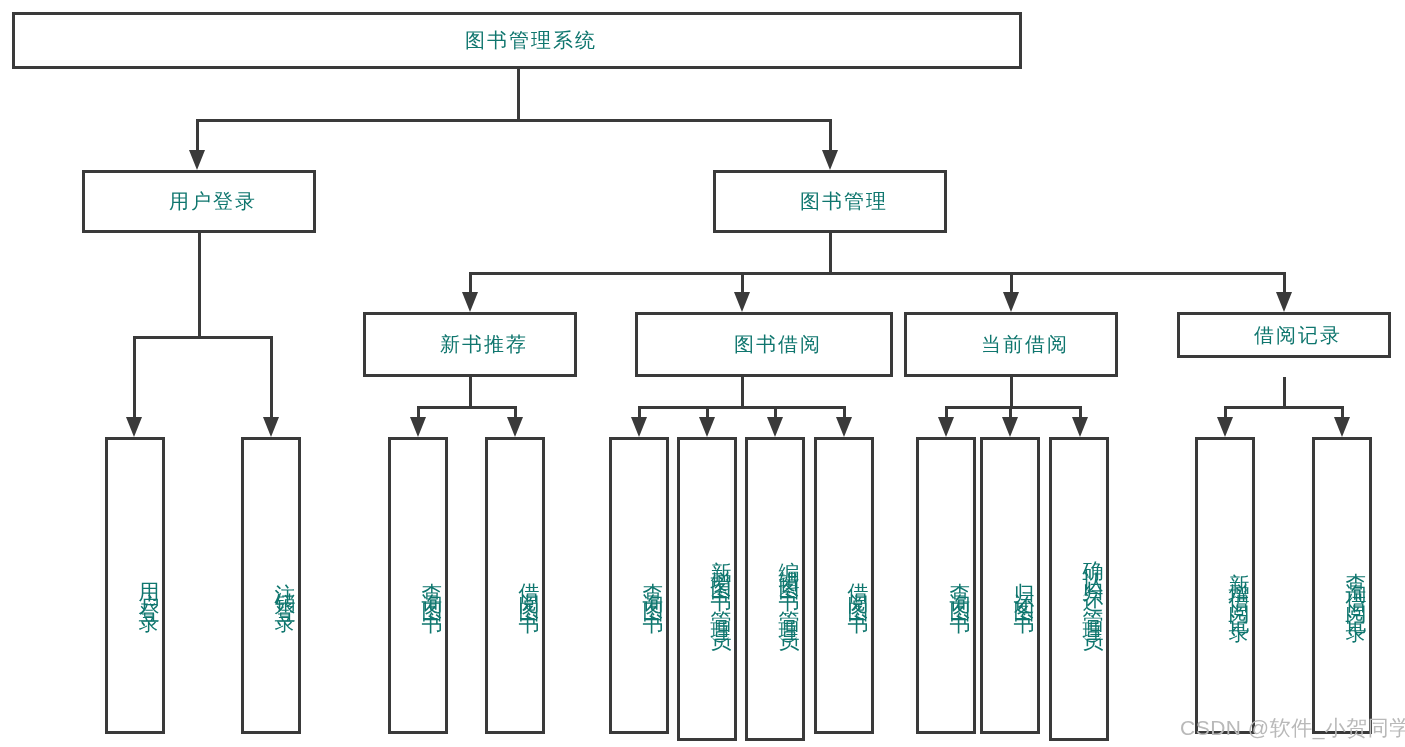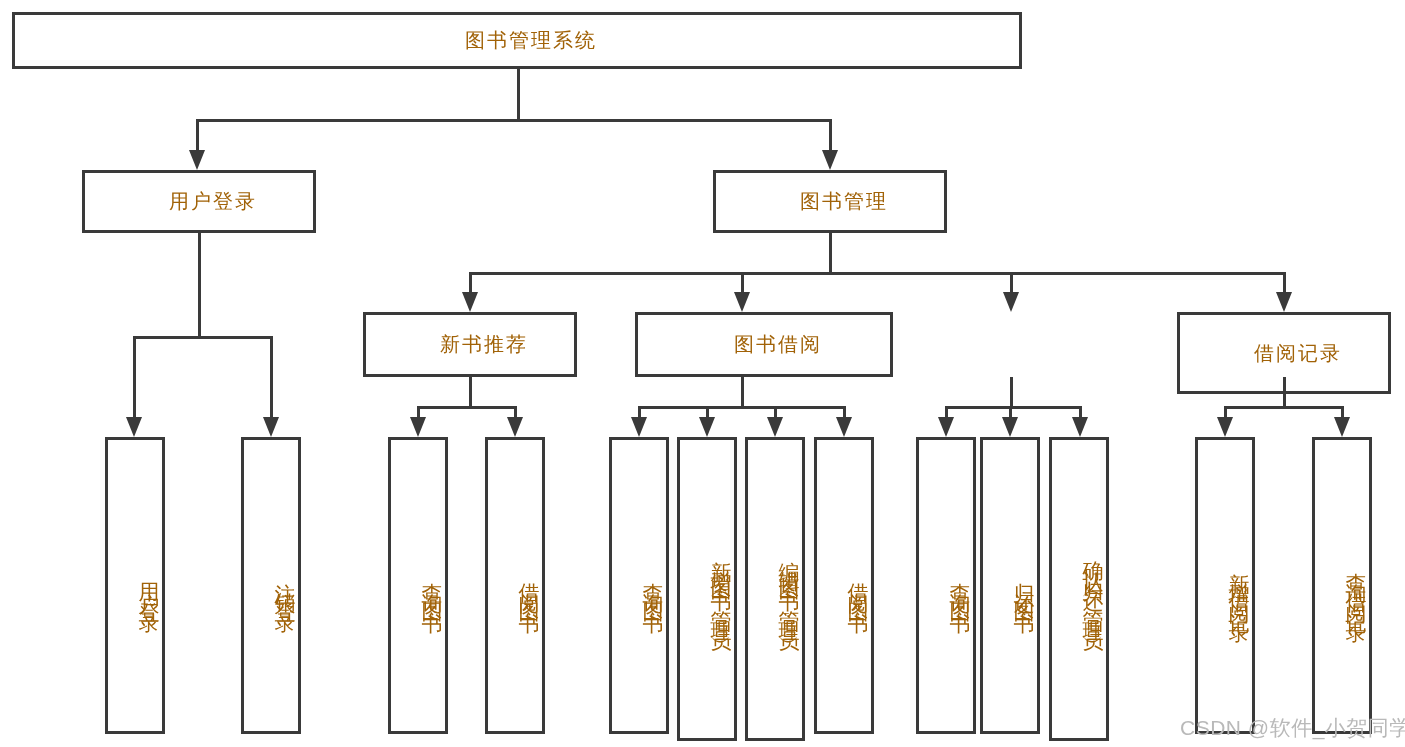--- a/index.html
+++ b/index.html
@@ -4,33 +4,33 @@
 <style>
   html,body{margin:0;padding:0;background:#ffffff;}
   .stage{
     position:relative;width:1405px;height:747px;background:#ffffff;overflow:hidden;
     font-family:"Liberation Sans","DejaVu Sans",sans-serif;color:#222222;
   }
   
   .box{
     position:absolute;box-sizing:border-box;border:3px solid #3a3a3a;background:#ffffff;
     display:flex;align-items:center;justify-content:center;
-    font-size:20px;color:#a16207;letter-spacing:2px;padding-left:28px;
+    font-size:20px;color:#0f766e;letter-spacing:2px;padding-left:28px;
   }
   .vbox{
     writing-mode:vertical-rl;text-orientation:mixed;letter-spacing:10px;
     width:60px;height:297px;font-size:21px;
   }
   #n-root{left:12px;top:12px;width:1010px;height:57px;}
   #n-l2-a{left:82px;top:170px;width:234px;height:63px;}
   #n-l2-b{left:713px;top:170px;width:234px;height:63px;}
   #n-l3-a{left:363px;top:312px;width:214px;height:65px;}
   #n-l3-b{left:635px;top:312px;width:258px;height:65px;}
   #n-l3-c{left:904px;top:312px;width:214px;height:65px;}
-  #n-l3-d{left:1177px;top:312px;width:214px;height:82px;text-align:right;}
+  #n-l3-d{left:1177px;top:312px;width:214px;height:46px;text-align:right;}
   #f-a1{left:105px;top:437px;}
   #f-a2{left:241px;top:437px;}
   #f-b1{left:388px;top:437px;}
   #f-b2{left:485px;top:437px;}
   #f-c1{left:609px;top:437px;}
   #f-c2{left:677px;top:437px;height:304px;}
   #f-c3{left:745px;top:437px;height:304px;}
   #f-c4{left:814px;top:437px;}
   #f-d1{left:916px;top:437px;}
   #f-d2{left:980px;top:437px;}
@@ -90,20 +90,21 @@
 
 <div class="stage">
 
   <div class="box" id="n-root">图书管理系统</div>
 
   <div class="box" id="n-l2-a">用户登录</div>
   <div class="box" id="n-l3-a">新书推荐</div>
 
   <div class="box" id="n-l2-b">图书管理</div>
   <div class="box" id="n-l3-b">图书借阅</div>
+  <div class="box" id="n-l3-c">当前借阅</div>
   <div class="box" id="n-l3-d">借阅记录</div>
 
   <div class="box vbox" id="f-a1">用户登录</div>
   <div class="box vbox" id="f-a2">注销登录</div>
 
   <div class="box vbox" id="f-b1">查询图书</div>
   <div class="box vbox" id="f-b2">借阅图书</div>
 
   <div class="box vbox" id="f-c1">查询图书</div>
   <div class="box vbox" id="f-c2">新增图书（管理员）</div>

